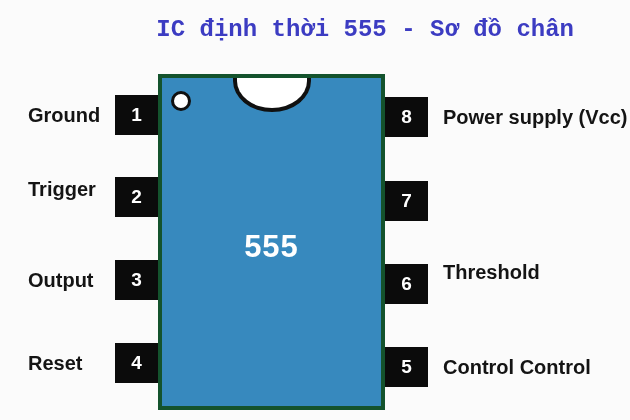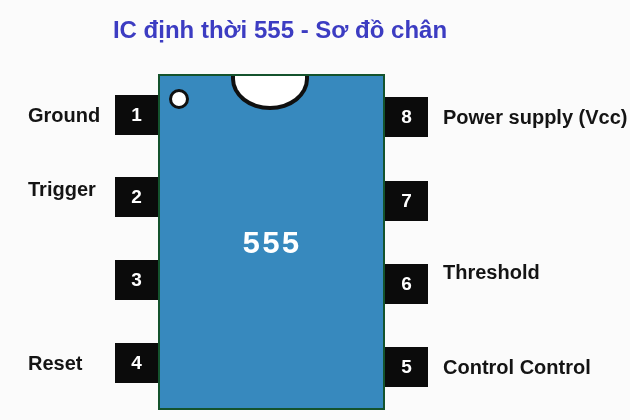--- a/index.html
+++ b/index.html
@@ -3,27 +3,27 @@
 <meta charset="utf-8">
 <style>
   html,body { margin:0; padding:0; }
   .stage {
     position:relative; width:630px; height:420px;
     background:#fbfbfb; overflow:hidden;
     font-family:"Liberation Sans","DejaVu Sans",sans-serif;
   }
   .title {
     position:absolute; top:16px; left:0; width:560px;
-    text-align:center;
-    font-family:Liberation Sans, sans-serif;
-    font-weight:bold; font-size:24px; color:#3c3cc2;
+    text-align:right;
+    font-family:Liberation Mono, monospace;
+    font-weight:bold; font-size:24px; color:#3c3cc2;padding-left:14px;
   }
   .chip {
     position:absolute; left:158px; top:74px; width:227px; height:336px;
-    background:#3789be; border:2px solid #14532d; box-sizing:border-box;font-family:Liberation Mono, monospace;
+    background:#3789be; border:4px solid #14532d; box-sizing:border-box;
   }
   .notch {
     position:absolute; top:0; left:71px; width:78px; height:34px;
     background:#ffffff; border:4px solid #101010; border-top:none;
     border-radius:0 0 39px 39px / 0 0 31px 31px; box-sizing:border-box;
   }
   .dot {
     position:absolute; left:9px; top:13px; width:20px; height:20px;
     background:#ffffff; border:3px solid #101010; border-radius:50%;
     box-sizing:border-box;
@@ -67,20 +67,21 @@
     </div>
   <div class="pin pin-left" style="top:260px">
       <span>3</span>
     </div>
   <div class="pin pin-left" style="top:343px">
       <span>4</span>
     </div>
 
   <div class="pin-label label-left" style="top:95px">Ground</div>
   <div class="pin-label label-left" style="top:169px">Trigger</div>
+  <div class="pin-label label-left" style="top:260px">Output</div>
   <div class="pin-label label-left" style="top:343px">Reset</div>
 
   <div class="pin pin-right" style="top:97px">
       <span>8</span>
     </div>
   <div class="pin pin-right" style="top:181px">
       <span>7</span>
     </div>
   <div class="pin pin-right" style="top:264px">
       <span>6</span>

